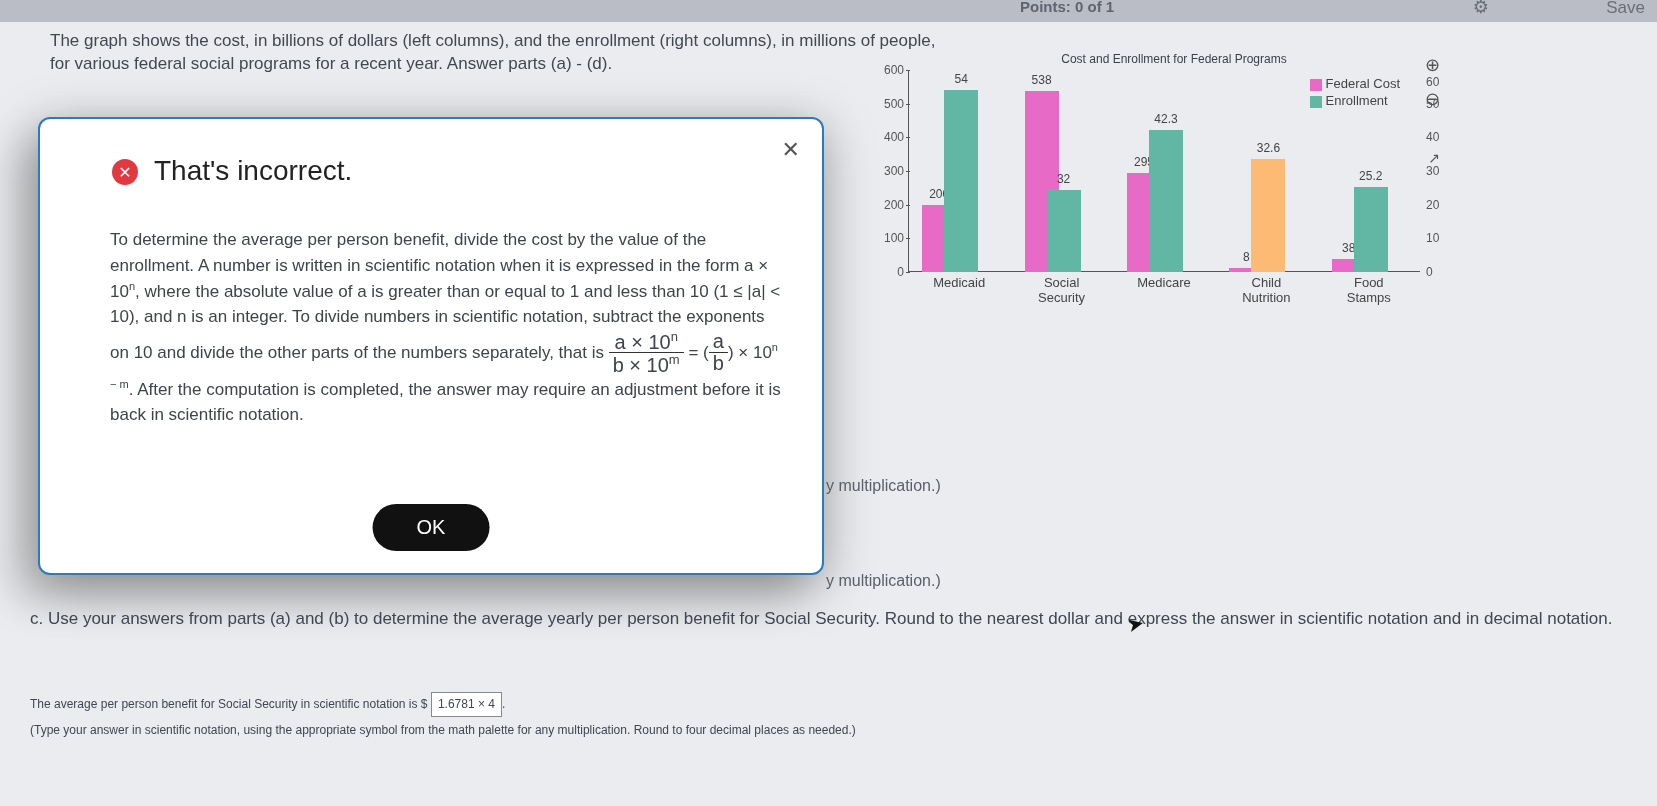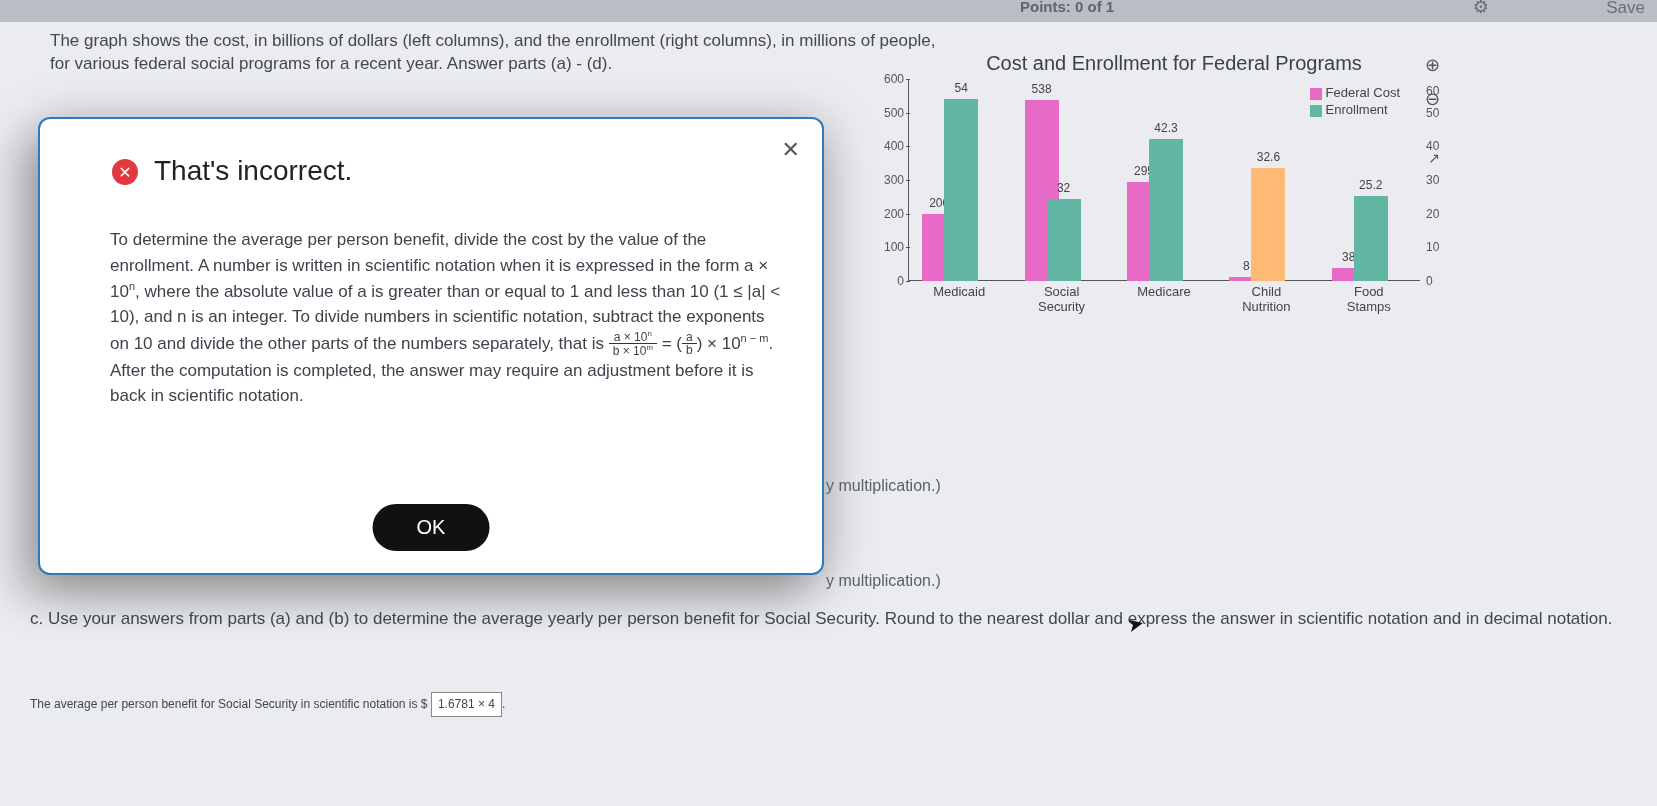--- a/index.html
+++ b/index.html
@@ -10,27 +10,27 @@
   .save { position:absolute; top:-2px; right:12px; color:#6a6e79; font-size:17px; font-weight:500; }
   .page { position:absolute; top:22px; left:0; right:0; bottom:0; background:#ebecef; padding:8px 20px 20px 50px; }
   .back-chevron { position:absolute; left:5px; top:36px; color:#7a7d86; font-size:22px; }
   .intro { font-size:17px; color:#434850; line-height:1.35; max-width:900px; }
   .modal { position:absolute; left:38px; top:95px; width:786px; height:458px; background:#fff; border:2px solid #2a7bbf; border-radius:12px; box-shadow:0 10px 50px rgba(0,0,0,.35), -25px 25px 40px rgba(0,0,0,.15); padding:30px 40px 20px 70px; }
   .modal .xclose { position:absolute; top:18px; right:22px; font-size:22px; color:#555; cursor:pointer; }
   .modal .err-icon { position:absolute; left:72px; top:40px; width:26px; height:26px; border-radius:50%; background:#e2383f; color:#fff; font-size:16px; display:flex; align-items:center; justify-content:center; }
   .modal h2 { font-size:28px; color:#222; font-weight:500; margin-left:44px; margin-top:6px; margin-bottom:40px; }
   .modal .body { font-size:17px; color:#3e434c; line-height:1.5; }
   .modal .body sup { font-size:.65em; vertical-align:super; }
-  .frac { display:inline-block; vertical-align:middle; text-align:center; line-height:1.05; font-size:12px; }
+  .frac { display:inline-block; vertical-align:middle; text-align:center; line-height:1.05; font-size:20px; }
   .frac .num { display:block; border-bottom:1.3px solid #333; padding:0 4px; }
   .frac .den { display:block; padding:0 4px; }
   .modal .ok { position:absolute; bottom:22px; left:50%; transform:translateX(-50%); background:#111; color:#fff; border:none; border-radius:28px; padding:12px 44px; font-size:20px; cursor:pointer; }
   
   .chart-wrap { position:absolute; left:868px; top:30px; width:612px; height:280px; }
-  .chart-title { text-align:center; font-size:20px; color:#3a3f48; margin-bottom:4px; }
+  .chart-title { text-align:center; font-size:12px; color:#3a3f48; margin-bottom:4px; }
   .chart { position:relative; width:100%; height:220px; margin-top:2px; }
   .plot { position:absolute; left:40px; right:60px; top:0; bottom:18px; border-left:1.2px solid #555; border-bottom:1.2px solid #555; }
   .ytick-l { position:absolute; left:0; width:36px; text-align:right; font-size:12px; color:#555; transform:translateY(-50%); }
   .ytick-l::after { content:""; position:absolute; right:-6px; top:50%; width:4px; border-top:1px solid #555; }
   .ytick-r { position:absolute; right:20px; width:34px; text-align:left; font-size:12px; color:#555; transform:translateY(-50%); }
   .grp { position:absolute; bottom:18px; width:86px; }
   .bar { position:absolute; bottom:0; width:34px; }
   .bar.cost { background:#e86ac7; left:6px; }
   .bar.enr  { background:#62b6a4; left:28px; }
   .bar-lab  { position:absolute; top:-18px; width:100%; text-align:center; font-size:12px; color:#444; }
@@ -158,14 +158,15 @@
   </div>
 
   <div class="bg-hint1">y multiplication.)</div>
   <div class="bg-hint2">y multiplication.)</div>
 
   <div class="partc">c. Use your answers from parts (a) and (b) to determine the average yearly per person benefit for Social Security. Round to the nearest dollar and express the answer in scientific notation and in decimal notation.</div>
   <span class="cursor">➤</span>
 
   <div class="ansline">
     <span>The average per person benefit for Social Security in scientific notation is $ </span><span class="ansbox">1.6781 × 4</span><span>.</span>
+    <span class="note">(Type your answer in scientific notation, using the appropriate symbol from the math palette for any multiplication. Round to four decimal places as needed.)</span>
   </div>
 </div>
 
 </body></html>

